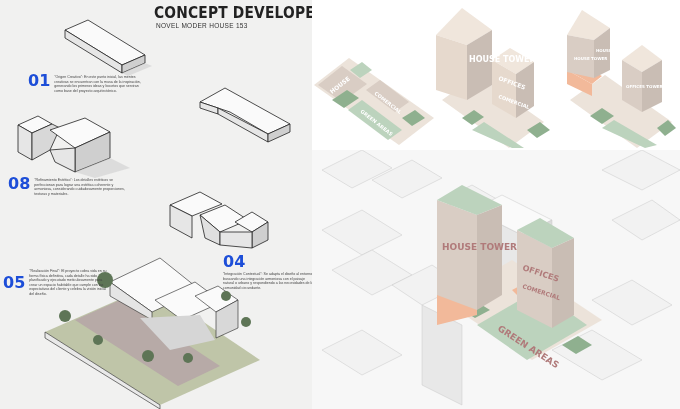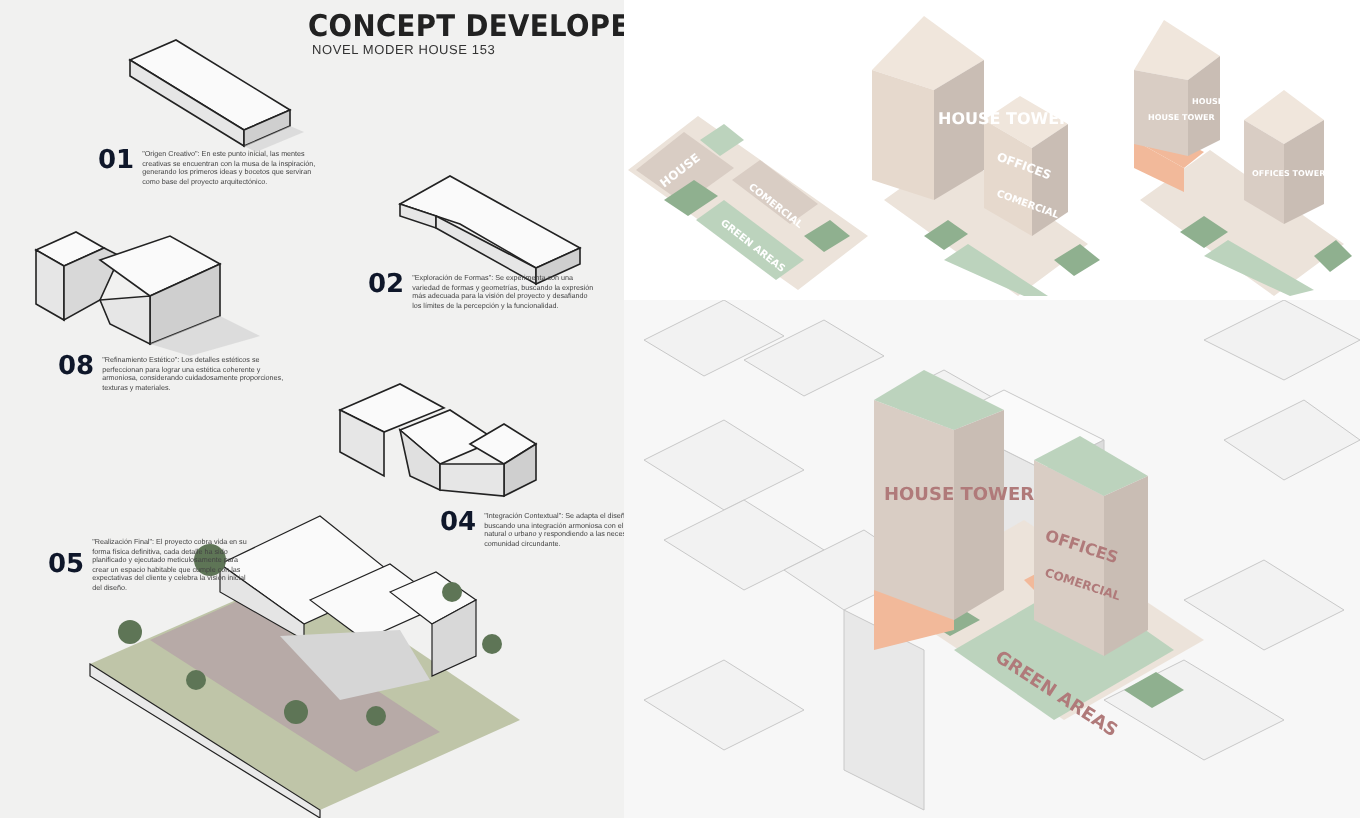--- a/index.html
+++ b/index.html
@@ -3,21 +3,21 @@
 <meta charset="utf-8">
 <style>
   html,body{margin:0;padding:0;}
   body{width:680px;height:409px;overflow:hidden;background:#fff;font-family:"Liberation Sans",sans-serif;position:relative;}
   .left{position:absolute;left:0;top:0;width:312px;height:409px;background:#f1f1f0;}
   .right-top{position:absolute;left:312px;top:0;width:368px;height:150px;background:#fff;}
   .right-bottom{position:absolute;left:312px;top:150px;width:368px;height:259px;background:#f7f7f7;}
   .title{position:absolute;left:154px;top:4px;font-family:"DejaVu Sans",sans-serif;font-weight:bold;font-size:15px;letter-spacing:0.2px;color:#222;white-space:nowrap;transform:scaleX(0.92);transform-origin:left top;}
   .subtitle{position:absolute;left:156px;top:22px;font-size:6.5px;color:#333;letter-spacing:0.3px;white-space:nowrap;}
   .step{position:absolute;display:flex;align-items:flex-start;gap:4px;}
-  .step .num{font-family:"DejaVu Sans",sans-serif;font-weight:bold;font-size:13px;color:#0f172a;line-height:12px;margin-left:21px;}
+  .step .num{font-family:"DejaVu Sans",sans-serif;font-weight:bold;font-size:16px;color:#1d4ed8;line-height:12px;}
   .step .desc{font-size:3.6px;line-height:4.6px;color:#444;width:92px;}
   svg{position:absolute;left:0;top:0;}
   .lbl{font-family:"DejaVu Sans",sans-serif;font-weight:bold;}
 </style>
 </head>
 <body>
 
 <div class="left">
   <svg width="312" height="409">
 
@@ -75,29 +75,25 @@
     </g>
   </svg>
 
   <div class="title">CONCEPT DEVELOPEMET</div>
   <div class="subtitle">NOVEL MODER HOUSE 153</div>
 
   <div class="step" style="left:28px;top:75px;">
     <span class="num">01</span>
     <span class="desc">"Origen Creativo": En este punto inicial, las mentes creativas se encuentran con la musa de la inspiración, generando los primeros ideas y bocetos que serviran como base del proyecto arquitectónico.</span>
   </div>
-  <div class="step" style="left:163px;top:137px;">
-    <span class="num">02</span>
-    <span class="desc">"Exploración de Formas": Se experimenta con una variedad de formas y geometrías, buscando la expresión más adecuada para la visión del proyecto y desafiando los límites de la percepción y la funcionalidad.</span>
-  </div>
   <div class="step" style="left:8px;top:178px;">
     <span class="num">08</span>
     <span class="desc">"Refinamiento Estético": Los detalles estéticos se perfeccionan para lograr una estética coherente y armoniosa, considerando cuidadosamente proporciones, texturas y materiales.</span>
   </div>
-  <div class="step" style="left:199px;top:256px;">
+  <div class="step" style="left:223px;top:256px;flex-direction:column;">
     <span class="num">04</span>
     <span class="desc">"Integración Contextual": Se adapta el diseño al entorno, buscando una integración armoniosa con el paisaje natural o urbano y respondiendo a las necesidades de la comunidad circundante.</span>
   </div>
   <div class="step" style="left:3px;top:269px;align-items:center;">
     <span class="num">05</span>
     <span class="desc" style="width:82px;">"Realización Final": El proyecto cobra vida en su forma física definitiva, cada detalle ha sido planificado y ejecutado meticulosamente para crear un espacio habitable que cumple con las expectativas del cliente y celebra la visión inicial del diseño.</span>
   </div>
 </div>
 
 <div class="right-top">

